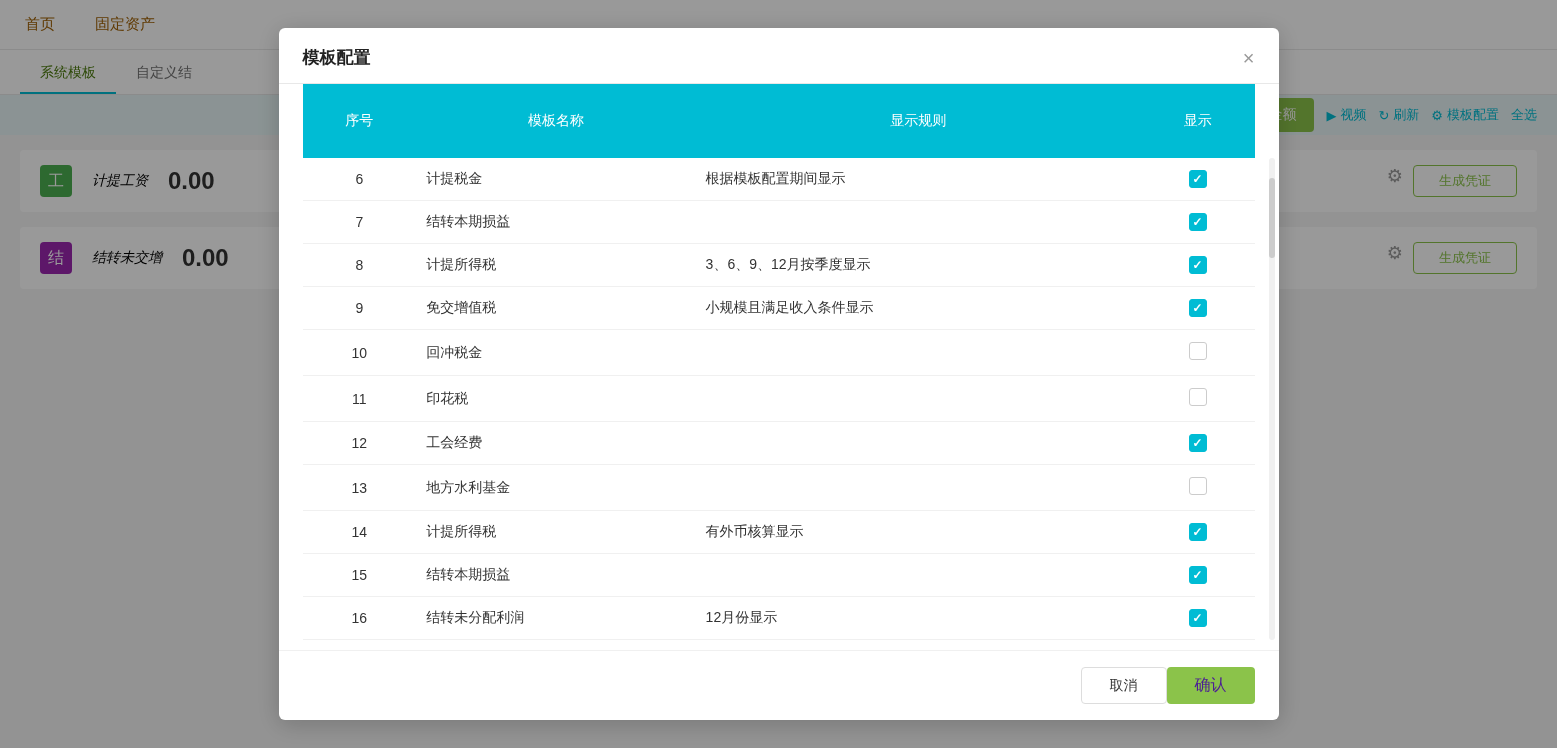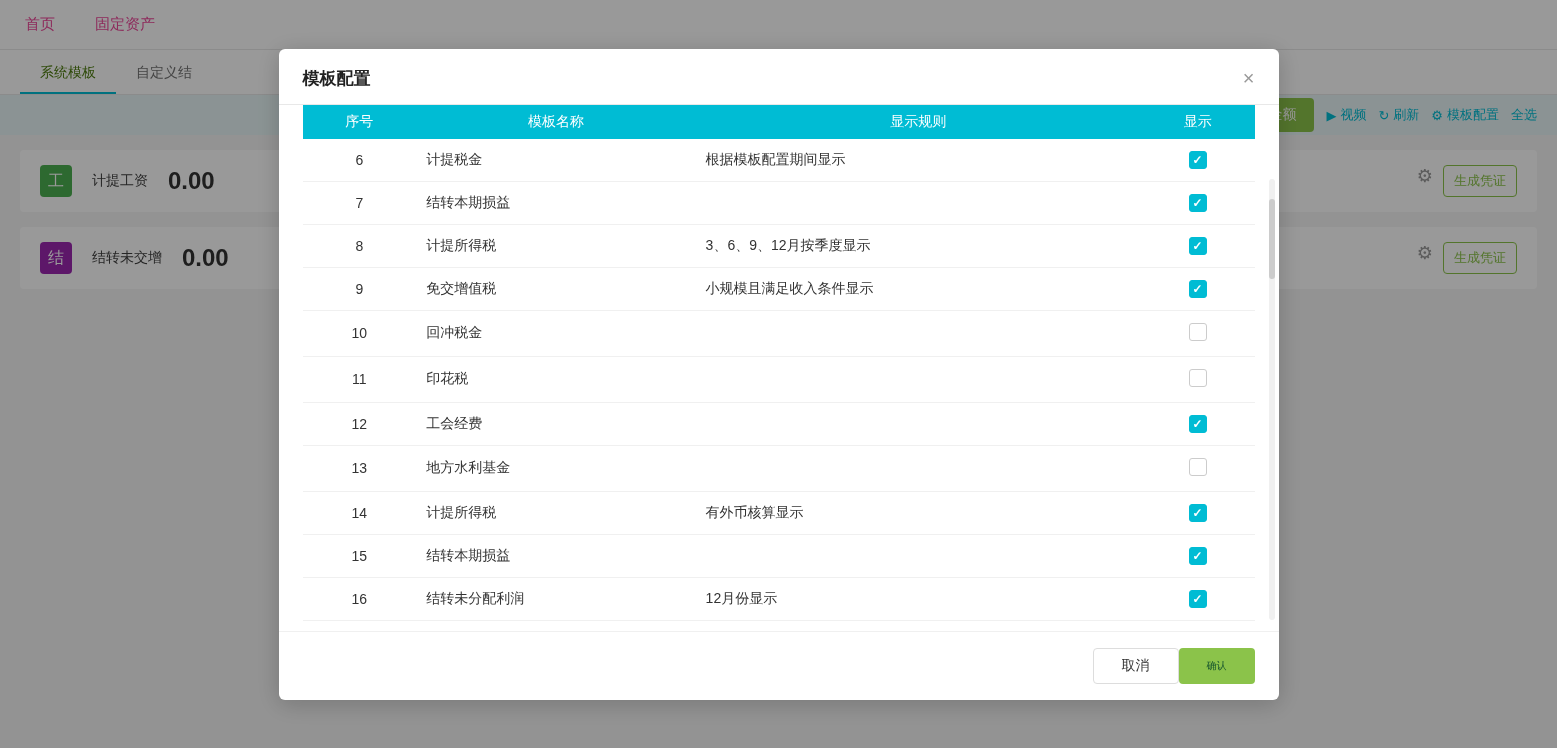--- a/index.html
+++ b/index.html
@@ -26,21 +26,21 @@
     .top-nav {
       background: #fff;
       height: 50px;
       display: flex;
       align-items: center;
       padding: 0 20px;
       border-bottom: 1px solid #e8e8e8;
       gap: 30px;
     }
     .top-nav-item {
-      color: #ec4899;
+      color: #a16207;
       font-size: 15px;
       cursor: pointer;
       padding: 0 5px;
       text-align: right;
     }
     .btn-calc {
       background: #8bc34a;
       color: #fff;
       border: none;
       padding: 8px 18px;
@@ -116,37 +116,38 @@
       display: flex;
       align-items: center;
       justify-content: center;
       font-size: 16px;
       color: #fff;
     }
     .card-icon.green { background: #4caf50; }
     .card-icon.purple { background: #9c27b0; }
     .card-title {
       font-size: 14px;
-      color: #404040;
+      color: #000000;
+      font-style: italic;
     }
     .card-amount {
       font-size: 24px;
       font-weight: bold;
       color: #333;
     }
     .card-right {
       margin-left: auto;
       display: flex;
       gap: 10px;
     }
     .btn-generate {
       background: #fff;
       color: #8bc34a;
       border: 1px solid #8bc34a;
-      padding: 6px 10px;
+      padding: 6px 25px;
       border-radius: 4px;
       font-size: 13px;
       cursor: pointer;
     }
     .card-gear {
       color: #999;
       font-size: 18px;
       cursor: pointer;
     }
 
@@ -200,21 +201,21 @@
     
     .config-table {
       width: 100%;
       border-collapse: collapse;
     }
     .config-table thead tr {
       background: #00bcd4;
       color: #fff;
     }
     .config-table thead th {
-      padding: 8px 10px;
+      padding: 28px 10px;
       font-size: 14px;
       font-weight: normal;
       text-align: center;
     }
     .config-table tbody tr {
       border-bottom: 1px solid #f0f0f0;
     }
     .config-table tbody td {
       padding: 12px 10px;
       font-size: 14px;
@@ -286,25 +287,25 @@
       background: #fff;
       color: #333;
       border: 1px solid #ddd;
       padding: 8px 28px;
       border-radius: 4px;
       font-size: 14px;
       cursor: pointer;
     }
     .btn-confirm {
       background: #8bc34a;
-      color: #14532d;
+      color: #4c1d95;
       border: none;
       padding: 8px 28px;
       border-radius: 4px;
-      font-size: 10px;
+      font-size: 16px;
       cursor: pointer;
     }
   </style>
 </head>
 <body>
 
 <div class="bg-page">
 
   <div class="top-nav">
     <span class="top-nav-item">首页</span>

